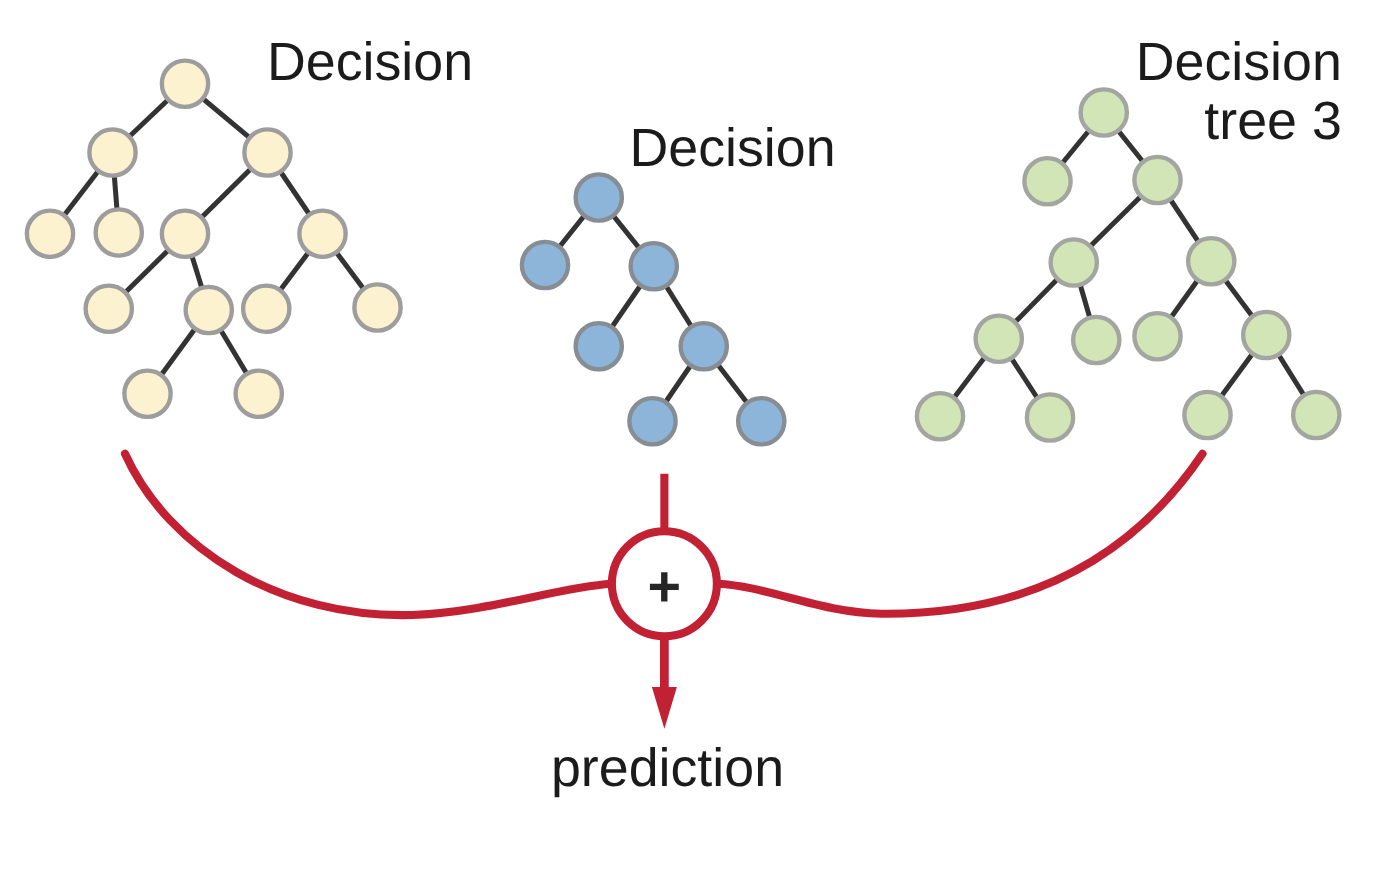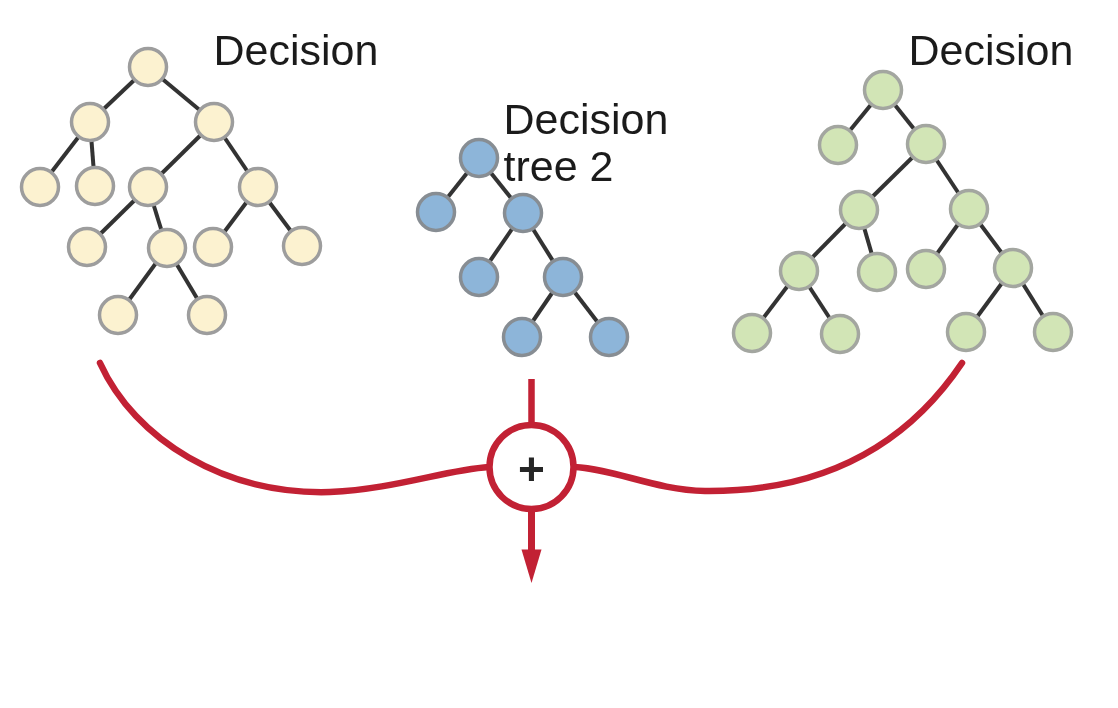--- a/index.html
+++ b/index.html
@@ -11,21 +11,21 @@
     overflow: hidden;
     font-family: "Liberation Sans", sans-serif;
   }
   .canvas svg {
     position: absolute;
     left: 0; top: 0;
   }
   .dlabel {
     position: absolute;
     transform: translateX(-50%);
-    text-align: left;
+    text-align: right;
     white-space: nowrap;
     font-size: 43px;
     line-height: 47px;
     font-weight: 400;
     color: #1b1b1b;
     letter-spacing: 0px;
   }
   .dlabel div { pointer-events: none; }
 </style>
 </head>
@@ -111,23 +111,24 @@
         <circle cx="1053" cy="332" r="18.5" fill="#d2e5b6" stroke="#a3a6a0" stroke-width="3.5"></circle>
       </g>
     </svg>
 
   <div class="dlabel" style="left: 296px; top: 27px;">
     <div>Decision</div>
   </div>
 
   <div class="dlabel" style="left: 586px; top: 96px;">
     <div>Decision</div>
-    <div>tree 2</div>
   </div>
 
   <div class="dlabel" style="left: 991px; top: 27px;">
     <div>Decision</div>
+    <div>tree 3</div>
   </div>
 
   <div class="dlabel" style="left: 534px; top: 592px;">
+    <div>prediction</div>
   </div>
 
 </div>
 
 </body></html>

